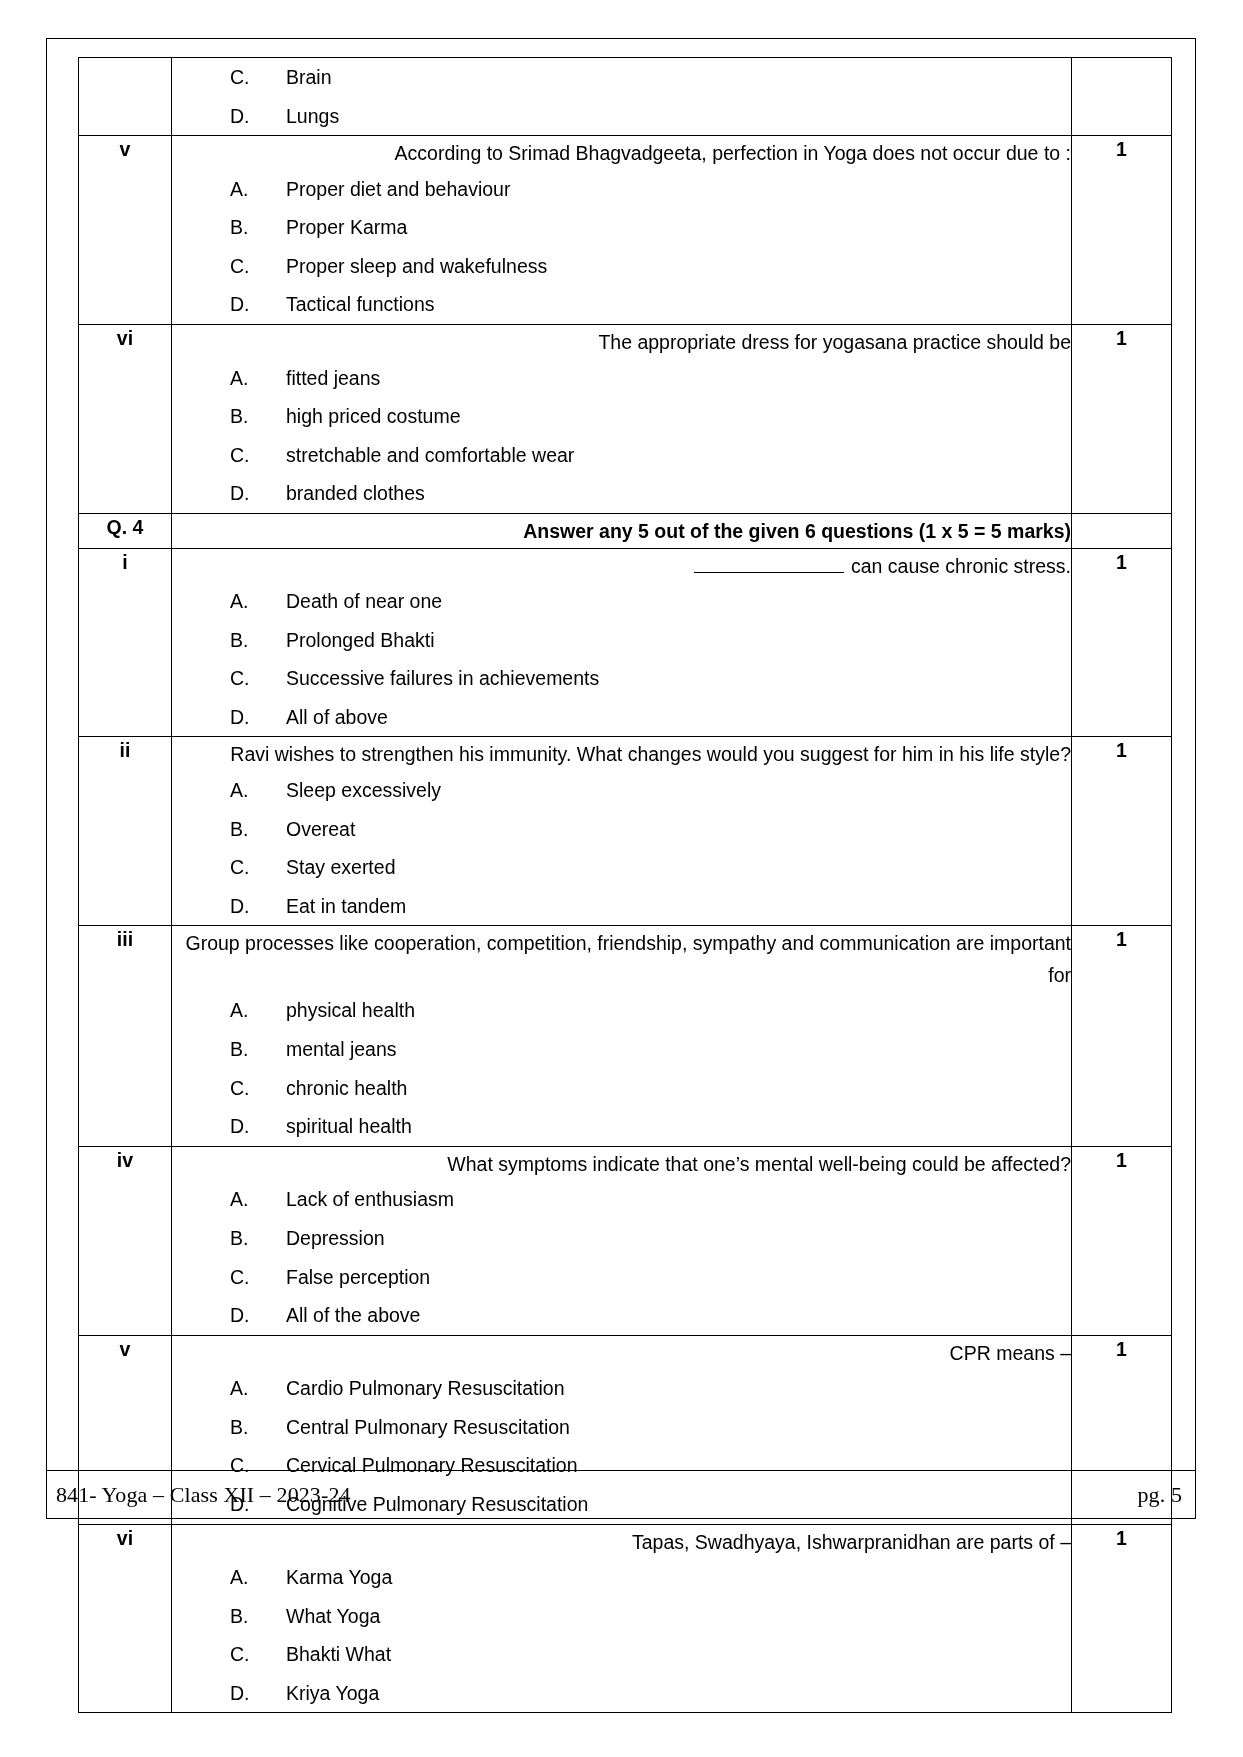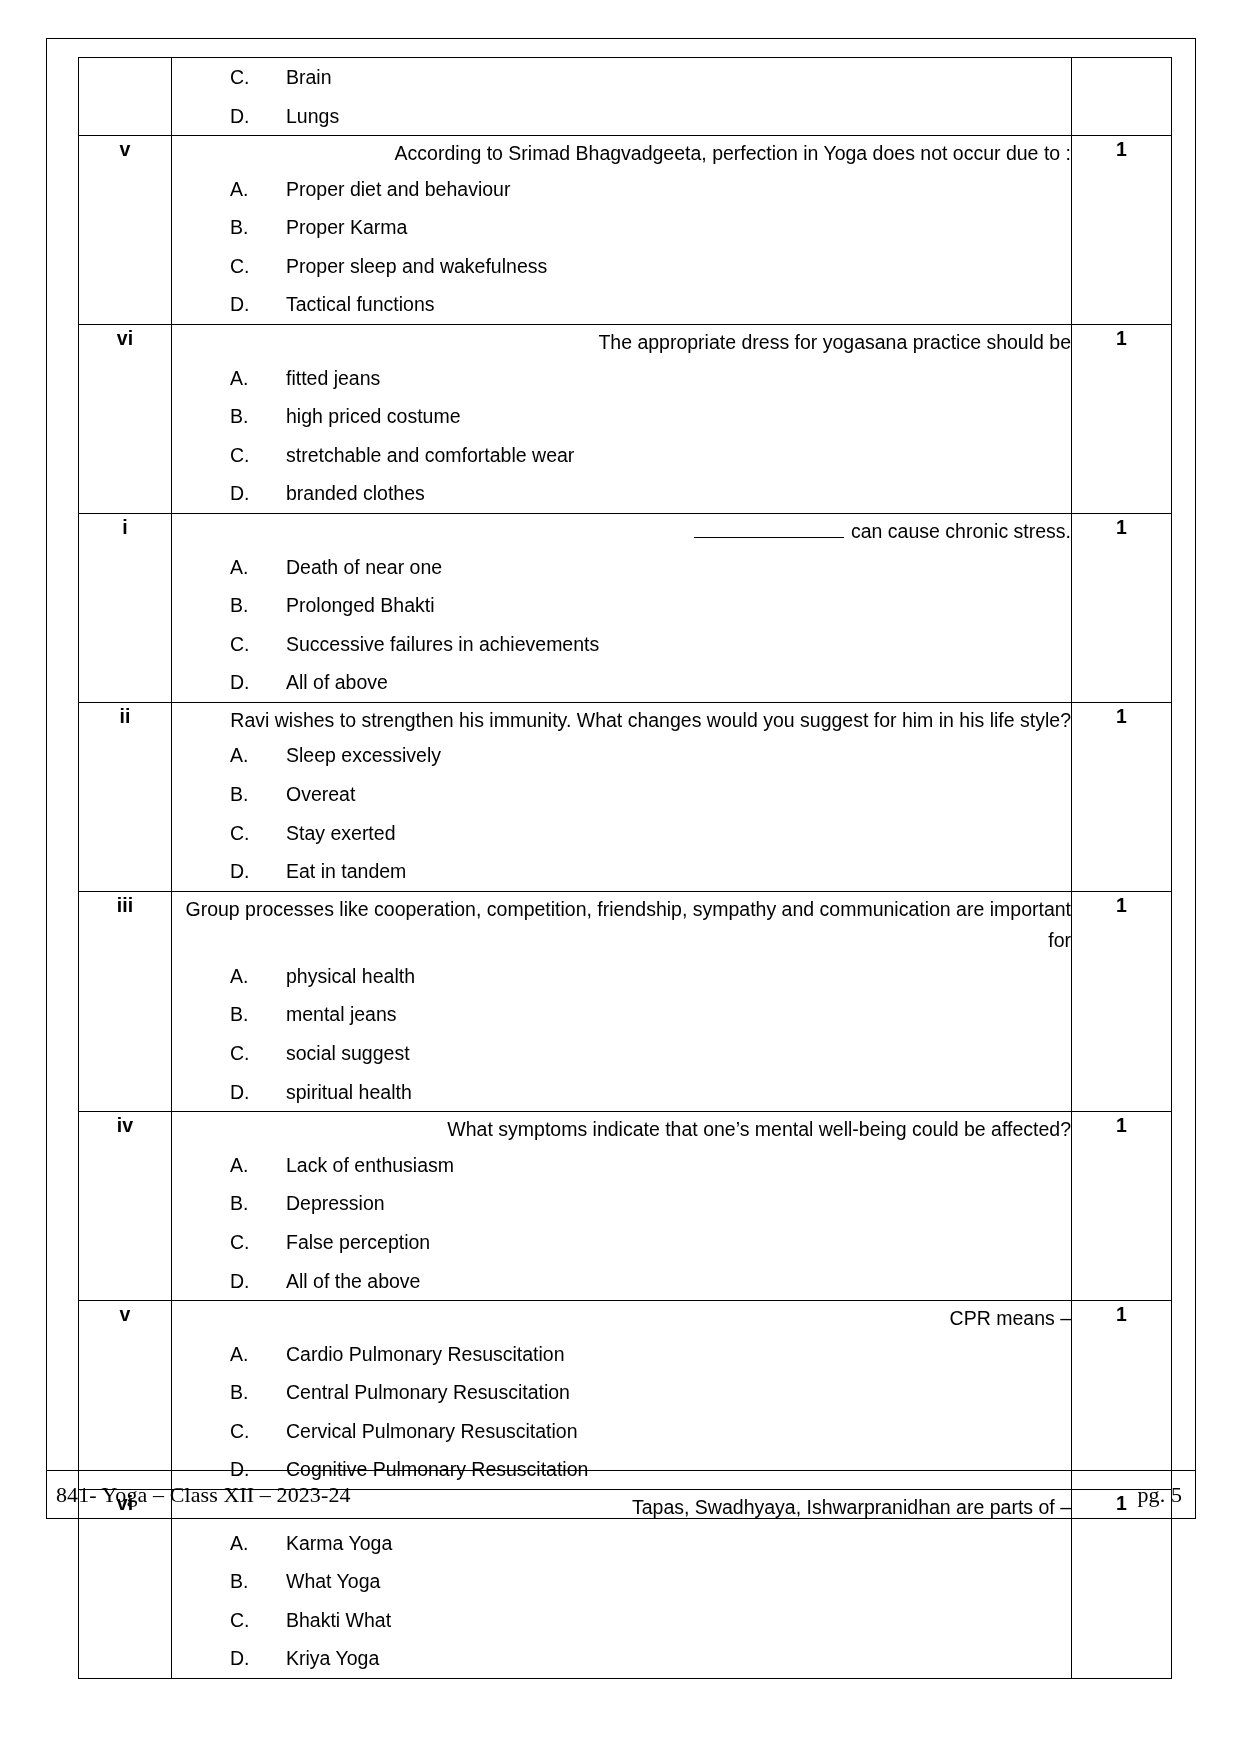--- a/index.html
+++ b/index.html
@@ -191,20 +191,27 @@
               </li>
               <li>
                 <span class="lbl">D.</span>
                 <span class="txt">branded clothes</span>
               </li>
             </ul>
           </td>
           <td class="cell-marks">1</td>
         </tr>
         <tr>
+          <td class="cell-num">Q. 4</td>
+          <td class="cell-body">
+            <p class="stem bold">Answer any 5 out of the given 6 questions (1 x 5 = 5 marks)</p>
+          </td>
+          <td class="cell-marks"></td>
+        </tr>
+        <tr>
           <td class="cell-num">i</td>
           <td class="cell-body">
             <p class="stem"><span class="blankline"></span><span> can cause chronic stress.</span></p>
             <ul class="opts">
               <li>
                 <span class="lbl">A.</span>
                 <span class="txt">Death of near one</span>
               </li>
               <li>
                 <span class="lbl">B.</span>
@@ -255,21 +262,21 @@
               <li>
                 <span class="lbl">A.</span>
                 <span class="txt">physical health</span>
               </li>
               <li>
                 <span class="lbl">B.</span>
                 <span class="txt">mental jeans</span>
               </li>
               <li>
                 <span class="lbl">C.</span>
-                <span class="txt">social suggest</span>
+                <span class="txt">chronic health</span>
               </li>
               <li>
                 <span class="lbl">D.</span>
                 <span class="txt">spiritual health</span>
               </li>
             </ul>
           </td>
           <td class="cell-marks">1</td>
         </tr>
         <tr>

